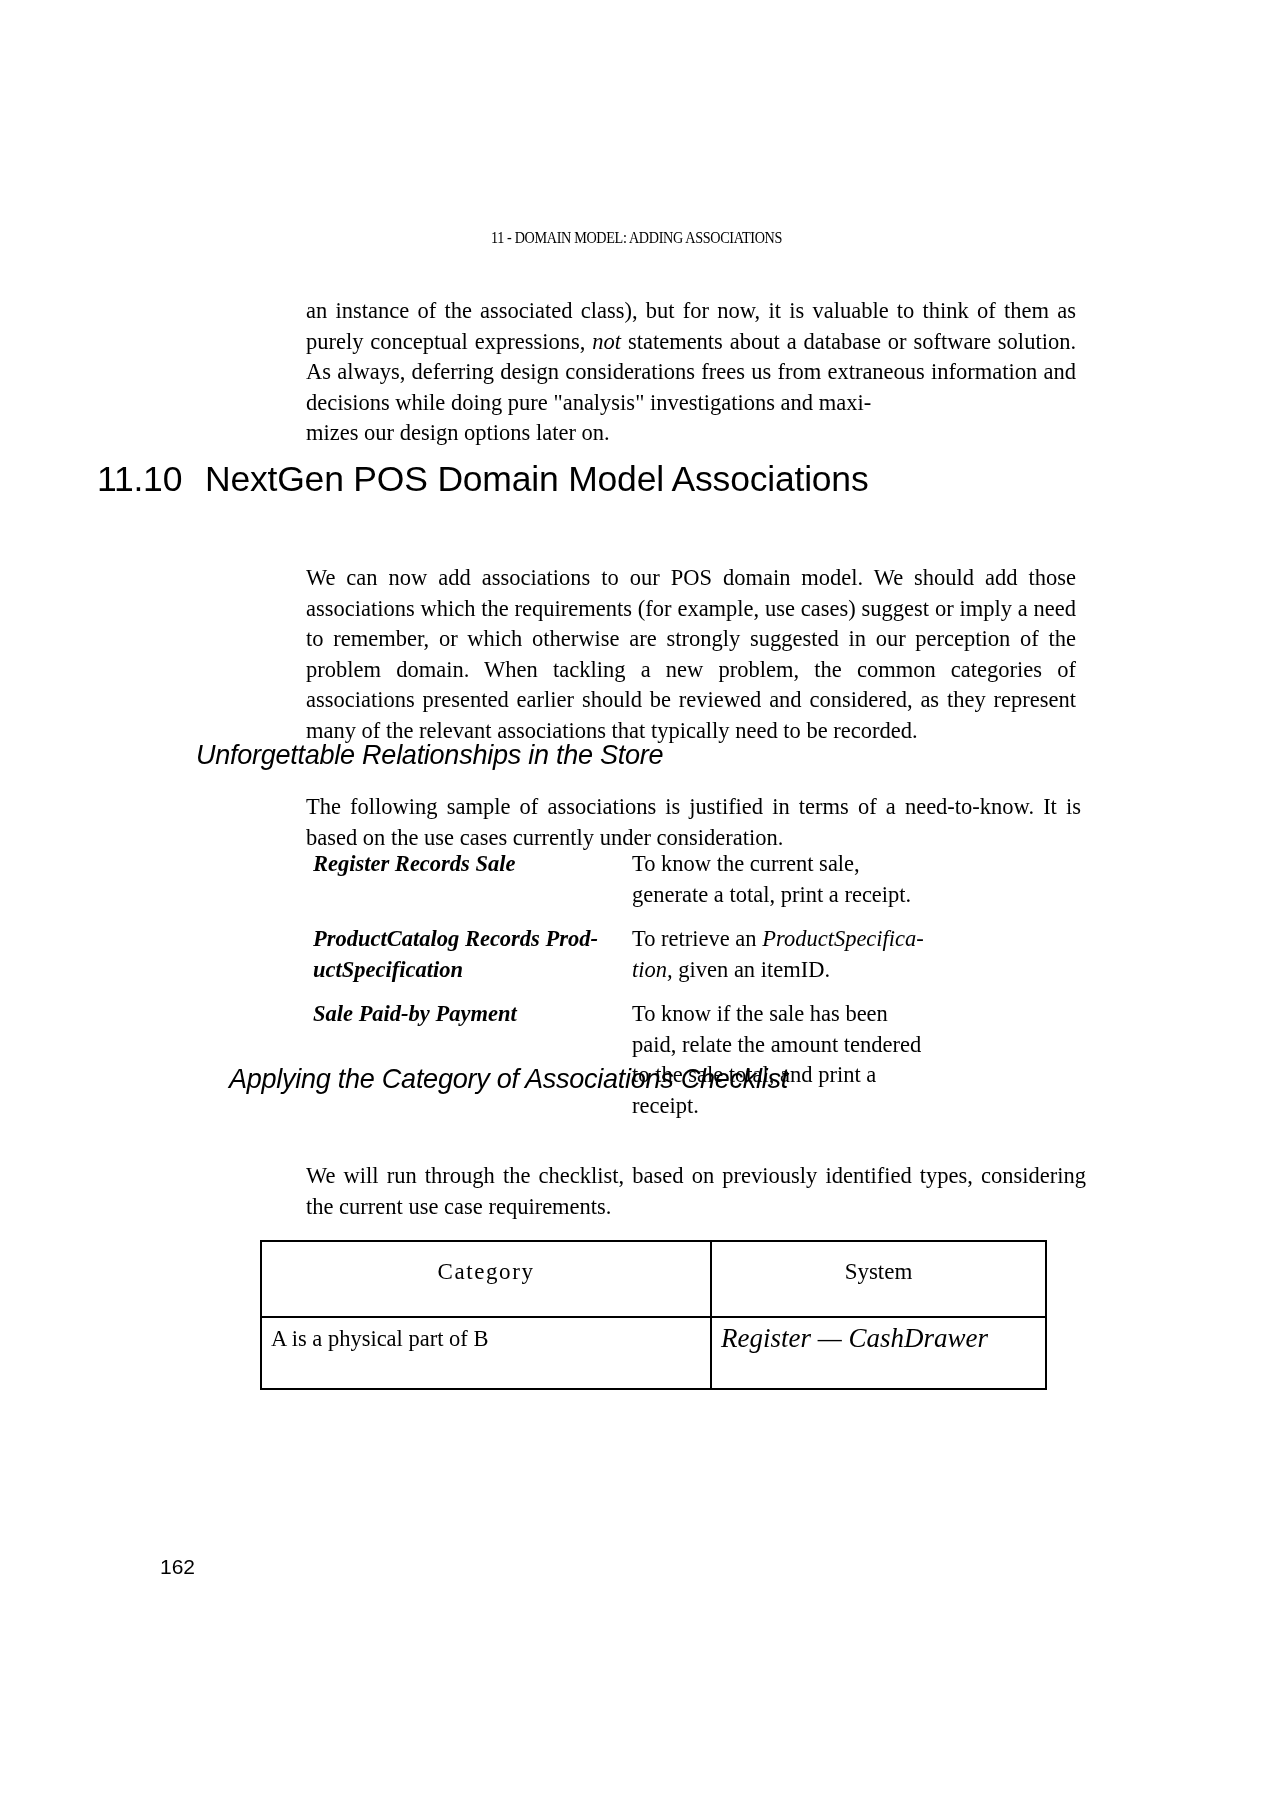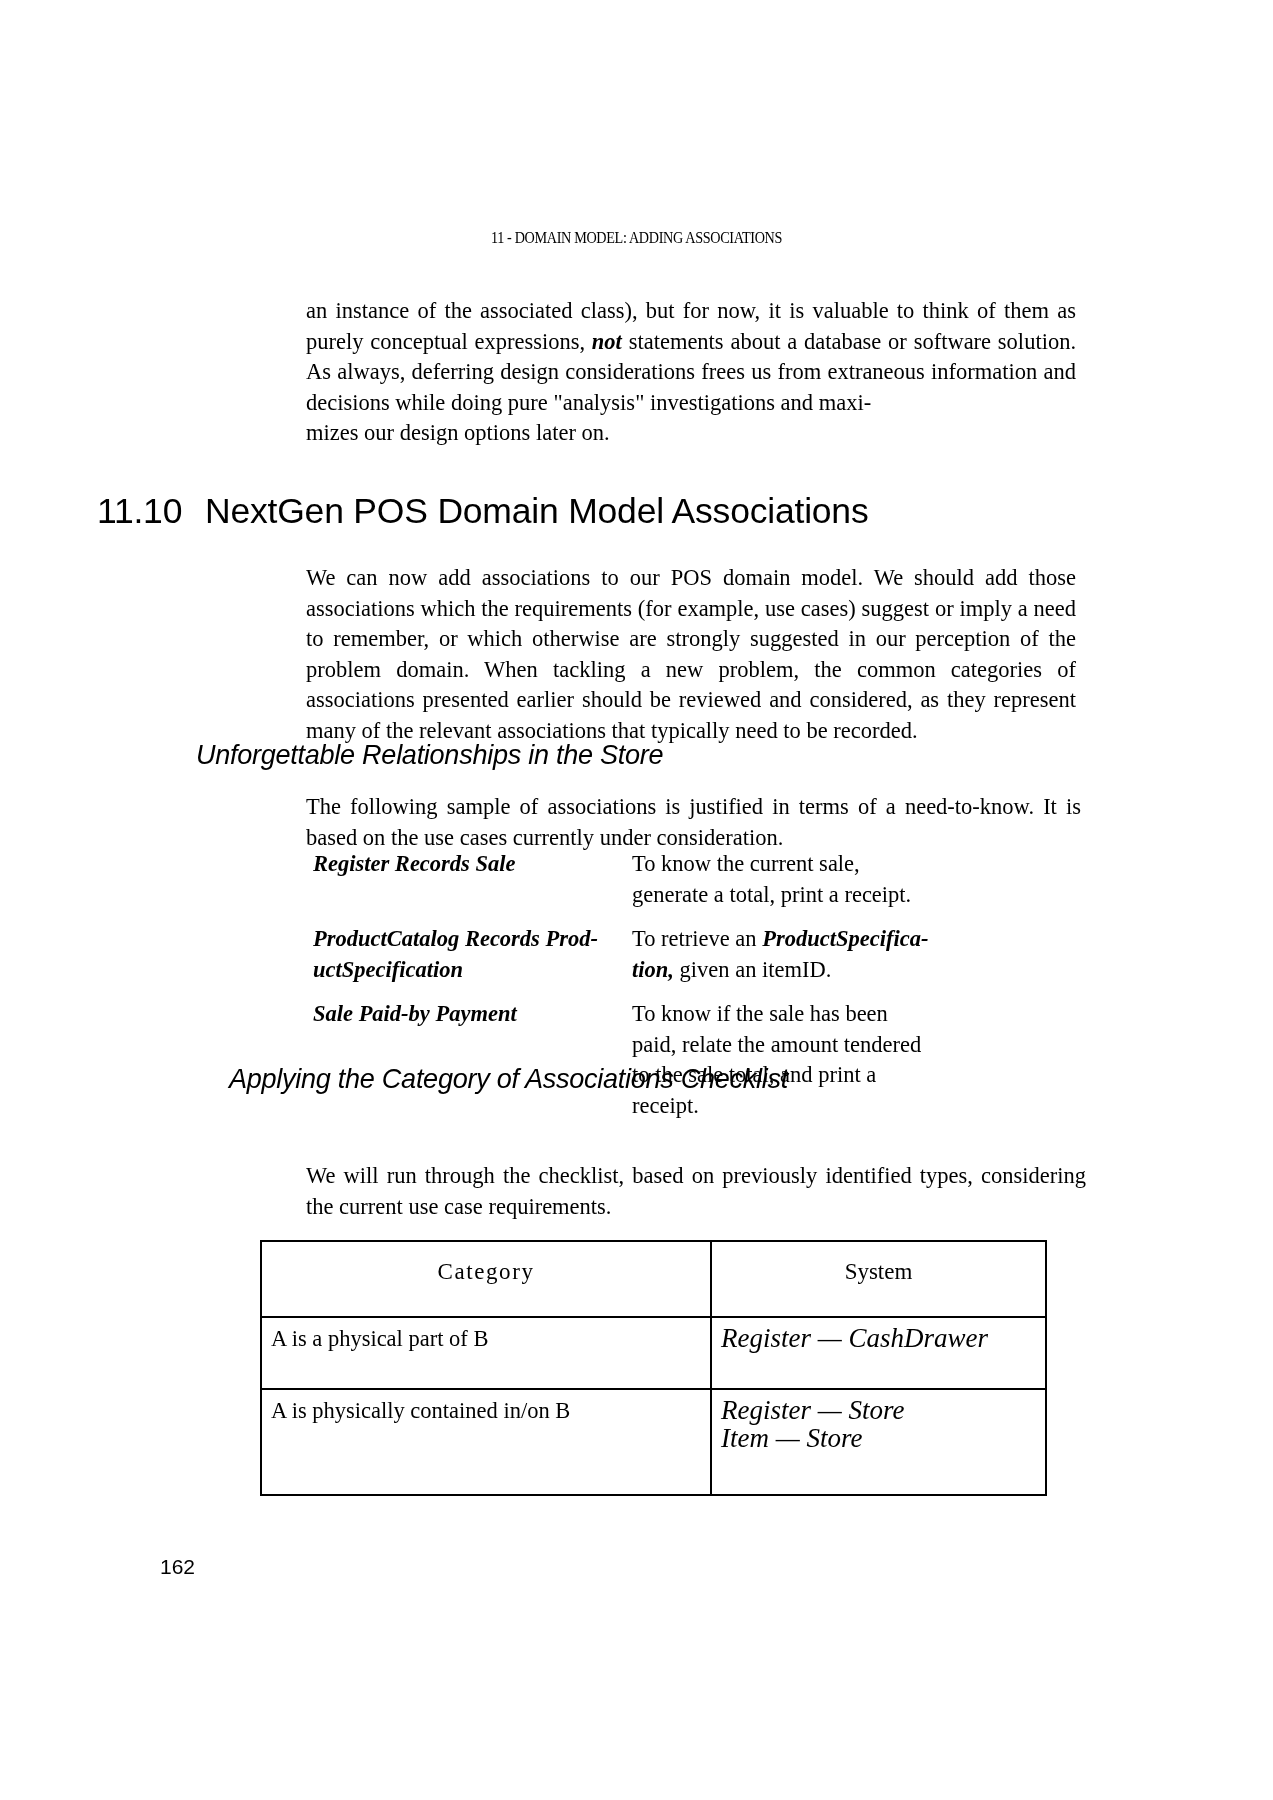--- a/index.html
+++ b/index.html
@@ -51,21 +51,21 @@
 
   #intro-paragraph { top: 296px; }
   #section-paragraph { top: 563px; }
   #unforgettable-paragraph { top: 792px; width: 775px; }
   #checklist-paragraph { top: 1161px; width: 780px; }
 
   
   .section-heading {
     position: absolute;
     left: 97px;
-    top: 491px;
+    top: 459px;
     font-family: "Liberation Sans", sans-serif;
     font-size: 35.5px;
     font-weight: 400;
     letter-spacing: -0.2px;
     white-space: nowrap;
   }
   .section-heading .num {
     display: inline-block;
     min-width: 108px;
   }
@@ -156,21 +156,21 @@
 
   
   .folio {
     position: absolute;
     left: 160px;
     top: 1555px;
     font-family: "Liberation Sans", sans-serif;
     font-size: 21px;
   }
 
-  em { font-style: italic; font-weight: bold; }
+  em { font-style: italic; }
 </style>
 </head>
 <body>
 
 <div class="page">
 
   <div class="running-header">11 - DOMAIN MODEL: ADDING ASSOCIATIONS</div>
 
   <div class="body-col" id="intro-paragraph">
     <p>an instance of the associated class), but for now, it is valuable to think of them
@@ -226,25 +226,18 @@
         <th>System</th>
       </tr>
     </thead>
     <tbody>
       <tr>
         <td class="cat-cell">A  is a physical part of B</td>
         <td class="sys-cell">
           <span class="sys-line">Register — CashDrawer</span>
         </td>
       </tr>
-      <tr class="tall">
-        <td class="cat-cell">A  is physically contained in/on B</td>
-        <td class="sys-cell">
-          <span class="sys-line">Register — Store</span>
-          <span class="sys-line">Item — Store</span>
-        </td>
-      </tr>
     </tbody>
   </table>
 
   <div class="folio">162</div>
 
 </div>
 
 </body></html>

